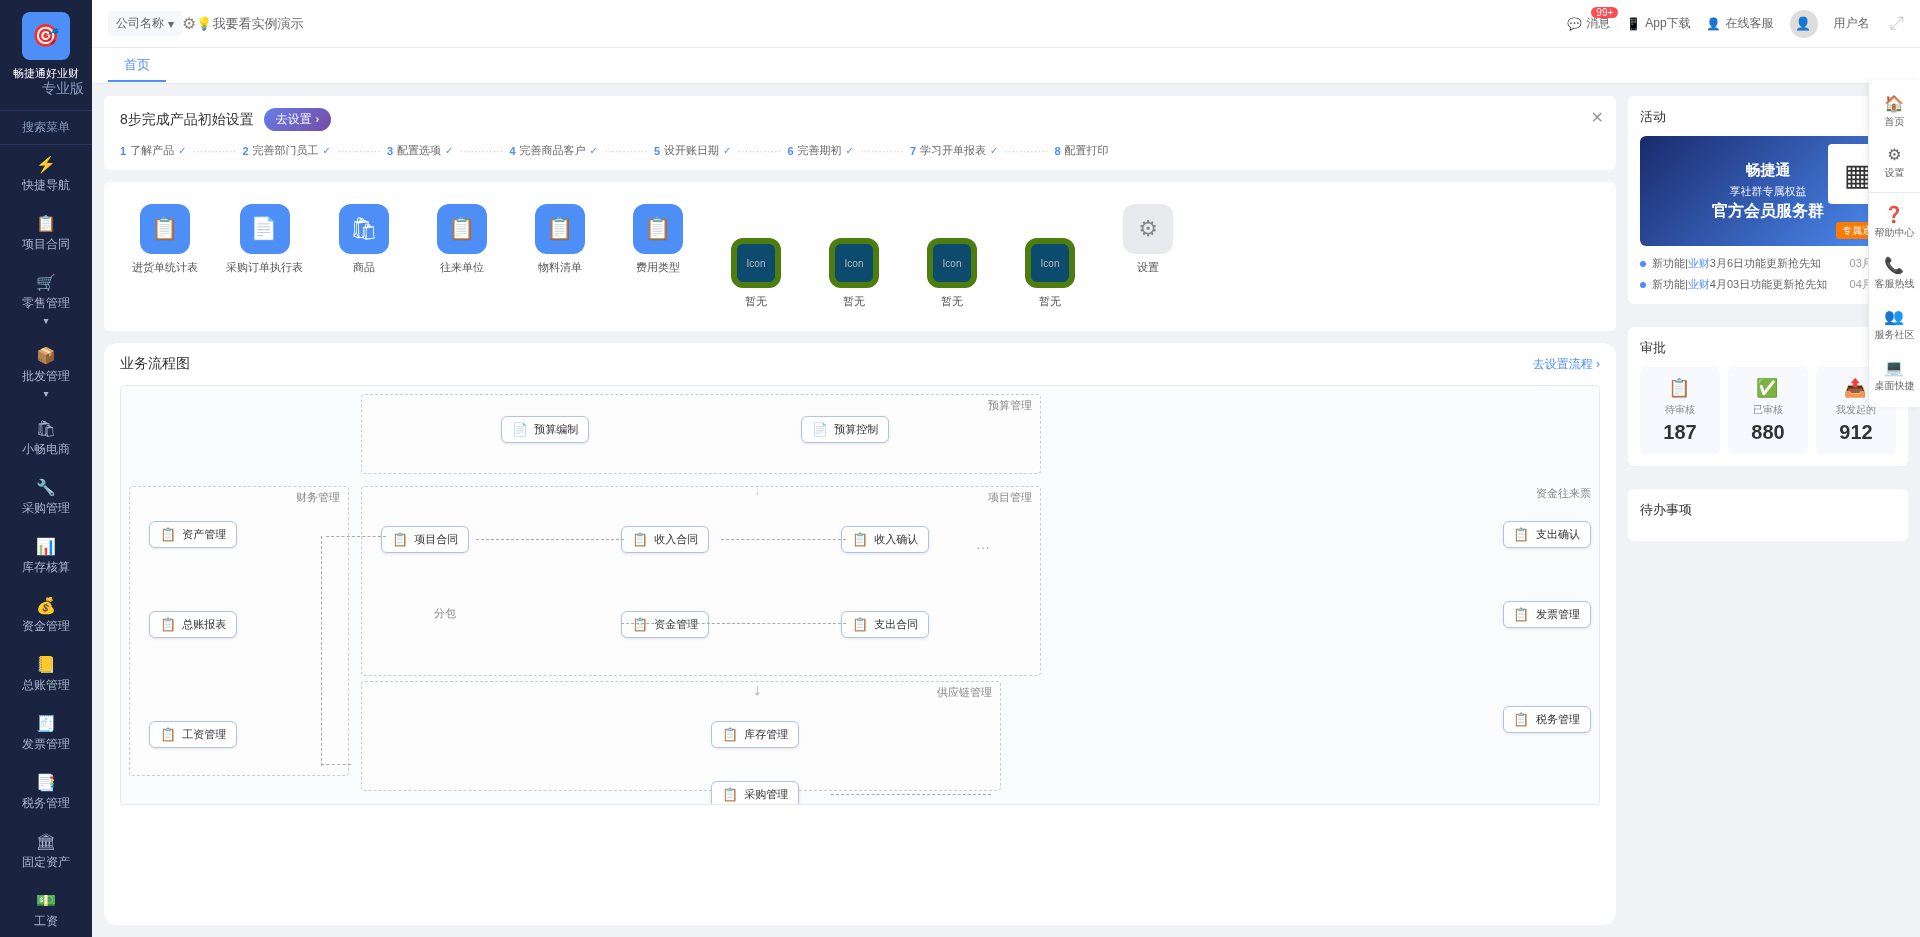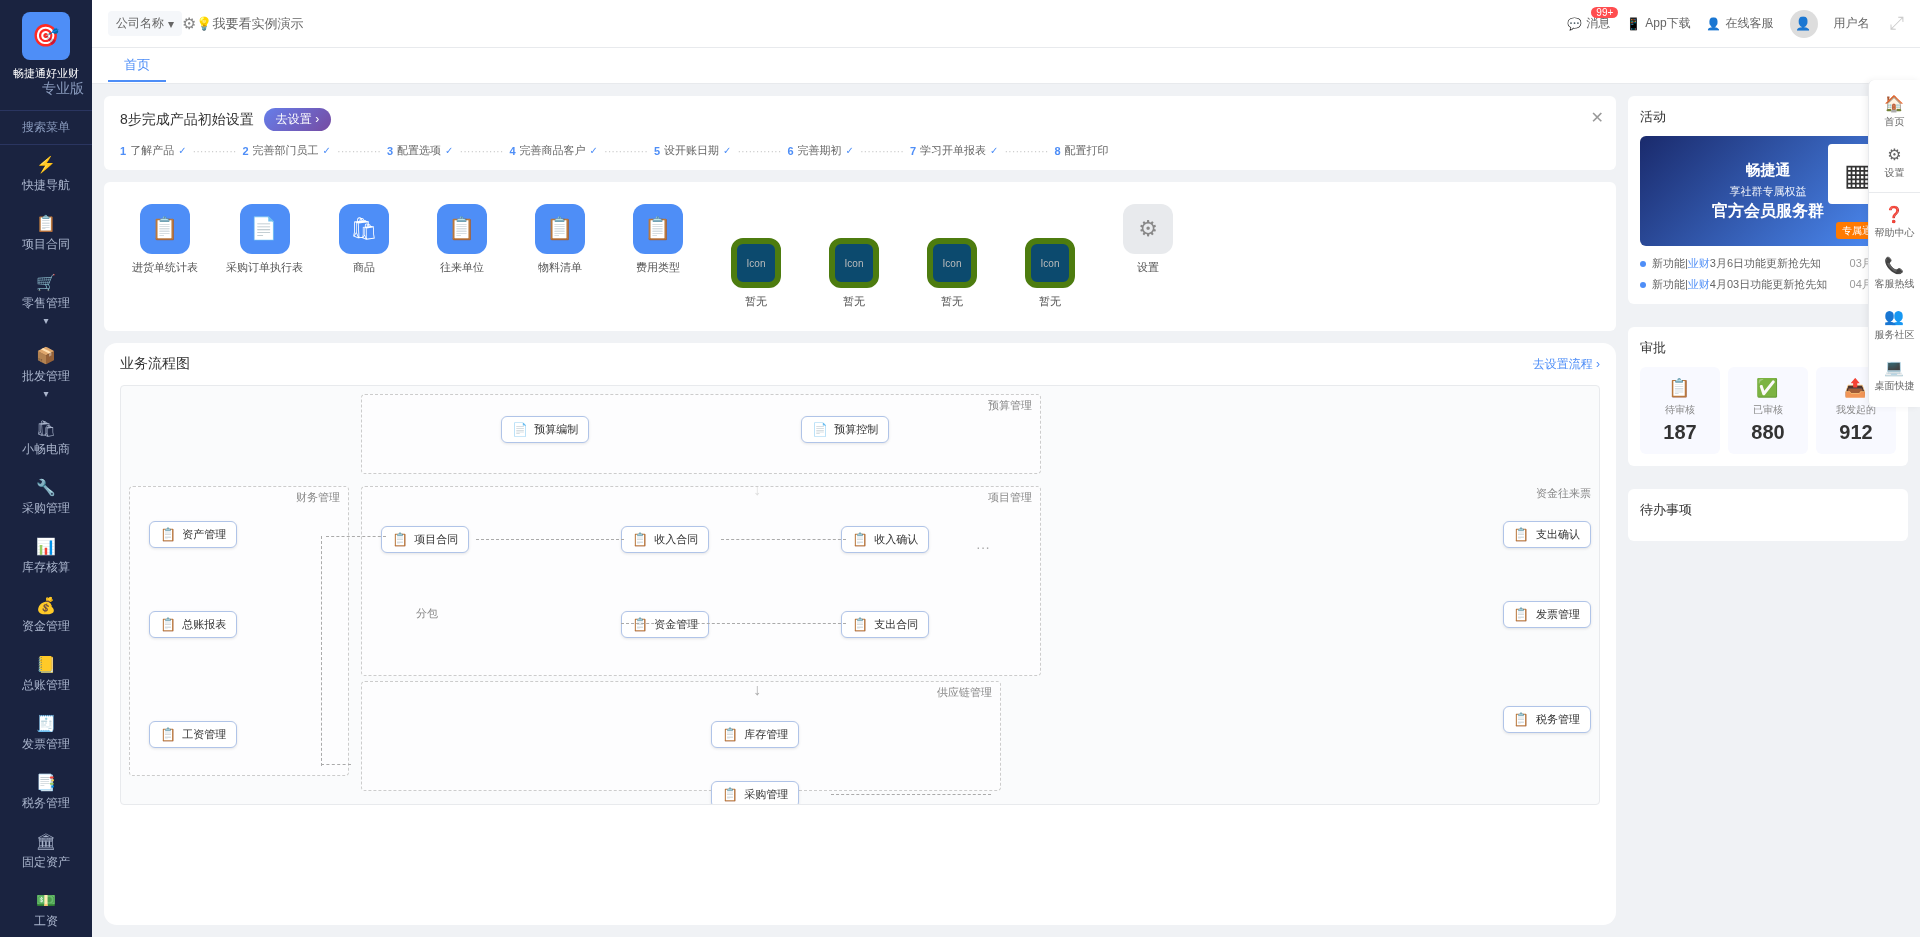--- a/index.html
+++ b/index.html
@@ -387,21 +387,21 @@
           <div class="flow-node" style="left:500px;top:225px;">
             <span class="node-icon">📋</span>
             <span>资金管理</span>
           </div>
 
           <div class="flow-node" style="left:720px;top:225px;">
             <span class="node-icon">📋</span>
             <span>支出合同</span>
           </div>
 
-          <div style="position:absolute;left:295px;top:220px;font-size:11px;color:#888;">分包</div>
+          <div style="position:absolute;left:313px;top:220px;font-size:11px;color:#888;">分包</div>
 
           <div style="position:absolute;right:8px;top:100px;width:160px;font-size:11px;color:#888;">资金往来票</div>
 
           <div class="flow-node" style="right:8px;top:135px;">
             <span class="node-icon">📋</span>
             <span>支出确认</span>
           </div>
 
           <div class="flow-node" style="right:8px;top:215px;">
             <span class="node-icon">📋</span>

